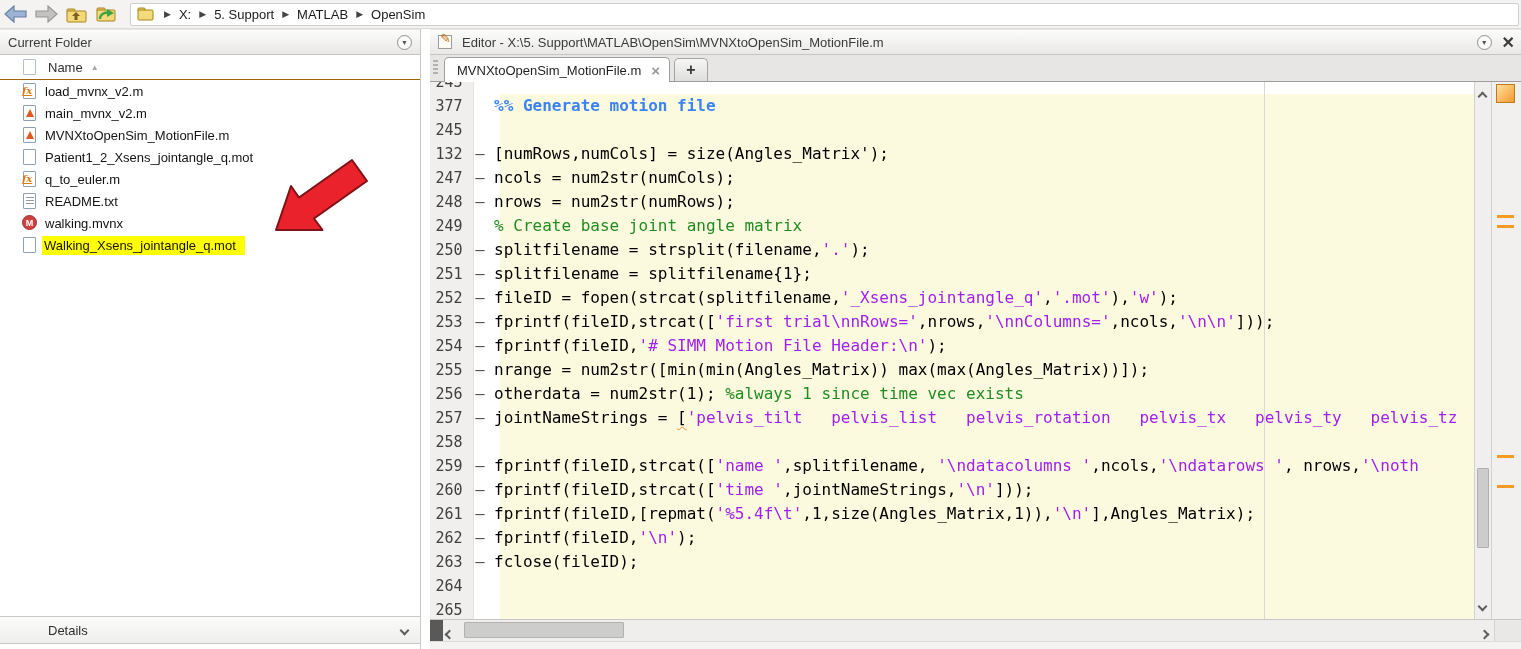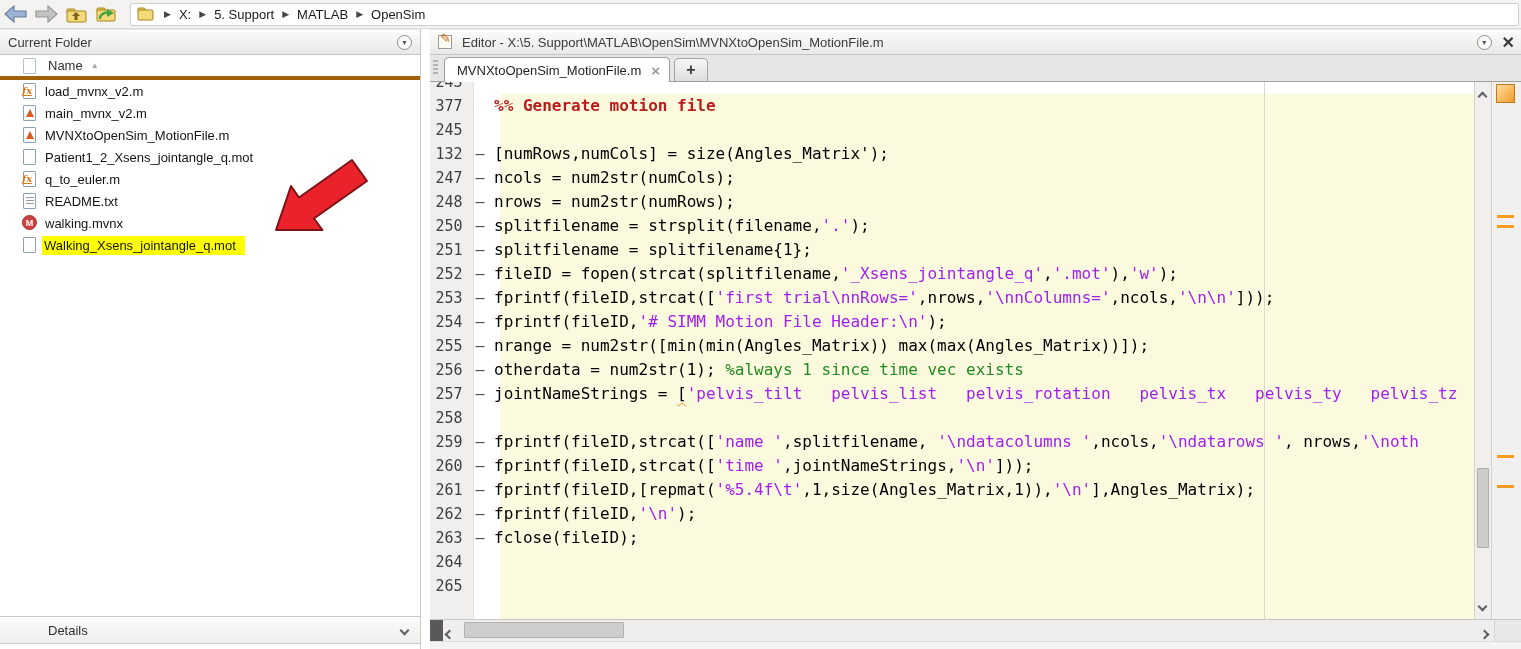--- a/index.html
+++ b/index.html
@@ -26,21 +26,21 @@
   .left-panel { width:421px; border-right:1px solid #c9c8c7; display:flex; flex-direction:column; background:#fff; }
   .panel-header {
     height:26px; background:linear-gradient(#fcfcfb,#e9e8e6); border-bottom:1px solid #c6c5c4; border-top:1px solid #e8e7e6;
     display:flex; align-items:center; padding:0 8px; color:#3a3a3a;
   }
   .panel-header .ph-title { flex:1; }
   .circle-menu {
     width:15px; height:15px; border:1px solid #8f8f8f; border-radius:50%; background:#fafafa;
     display:flex; align-items:center; justify-content:center; font-size:7px; color:#555; flex:0 0 15px;
   }
-  .col-header { height:25px; background:#fff; border-bottom:4px solid #a16207; display:flex; align-items:center; padding-left:22px; }
+  .col-header { height:25px; background:#fff; border-bottom:1px solid #a16207; display:flex; align-items:center; padding-left:22px; }
   .col-header .ficon { opacity:.65; }
   .col-name { margin-left:9px; color:#2e2e2e; }
   .sort-ind { margin-left:8px; font-size:8px; color:#a7a6a5; }
   #file-list { height:178px; }
   .file-row { height:22px; display:flex; align-items:center; padding-left:22px; cursor:default; }
   .file-label { color:#141414; white-space:nowrap; }
   .file-label.hl { background:#ffff00; padding:2px 9px 2px 2px; margin-left:-3px; }
   .lp-spacer { flex:1; }
   .details-bar {
     height:28px; border-top:1px solid #c9c8c7; border-bottom:1px solid #c9c8c7;
@@ -85,21 +85,21 @@
   .bg-cell { position:absolute; left:70px; right:47px; top:12px; bottom:0; background:#fcfade; }
   .guideline { position:absolute; left:834px; top:0; bottom:0; width:1px; background:#d9d8d2; }
   #code-lines { position:absolute; left:0; right:47px; top:-12px; overflow:hidden; }
   .code-line { display:flex; height:24px; line-height:24px; white-space:pre; }
   .lnum { width:38px; text-align:center; font:15px/24px "DejaVu Sans Mono", monospace; color:#3f3f3f; flex:0 0 38px; }
   .dash { width:24px; text-align:center; font:15px/24px "DejaVu Sans Mono", monospace; color:#4a4a4a; flex:0 0 24px; }
   .codetext { font:16px/24px "DejaVu Sans Mono", monospace; color:#000; padding-left:2px; }
   .tk-k { color:#000000; }
   .tk-s { color:#a020f0; }
   .tk-c { color:#228b22; }
-  .tk-h { color:#b91c1c; font-weight:bold; }
+  .tk-h { color:#3b82f6; font-weight:bold; }
   .tk-w { color:#000; text-decoration:underline; text-decoration-style:wavy; text-decoration-color:#e8912d; text-decoration-thickness:1px; text-underline-offset:3px; }
 
   
   .vscroll { position:absolute; top:0; bottom:0; left:1044px; width:18px; background:#f0efee; border-left:1px solid #d2d1d0; border-right:1px solid #d2d1d0; }
   .vs-up { position:absolute; top:6px; left:4px; }
   .vs-down { position:absolute; bottom:6px; left:4px; }
   .vs-thumb { position:absolute; top:386px; left:2px; width:12px; height:80px; background:#ccccca; border:1px solid #b0afae; border-radius:1px; }
   .chev { display:inline-block; width:7px; height:7px; border-left:2px solid #5f5f5f; border-bottom:2px solid #5f5f5f; }
   .chev.up { transform:rotate(135deg); }
   .chev.down { transform:rotate(-45deg); }
@@ -274,20 +274,21 @@
         <div class="bg-gutter"></div>
         <div class="bg-cell"></div>
         <div class="guideline"></div>
         <div id="code-lines">
             <div class="code-line"><span class="lnum">243</span><span class="dash"></span><span class="codetext"></span></div>
             <div class="code-line"><span class="lnum">377</span><span class="dash"></span><span class="codetext"><span class="tk-h">%% Generate motion file</span></span></div>
             <div class="code-line"><span class="lnum">245</span><span class="dash"></span><span class="codetext"></span></div>
             <div class="code-line"><span class="lnum">132</span><span class="dash">–</span><span class="codetext"><span class="tk-k">[numRows,numCols] = size(Angles_Matrix');</span></span></div>
             <div class="code-line"><span class="lnum">247</span><span class="dash">–</span><span class="codetext"><span class="tk-k">ncols = num2str(numCols);</span></span></div>
             <div class="code-line"><span class="lnum">248</span><span class="dash">–</span><span class="codetext"><span class="tk-k">nrows = num2str(numRows);</span></span></div>
+            <div class="code-line"><span class="lnum">249</span><span class="dash"></span><span class="codetext"><span class="tk-c">% Create base joint angle matrix</span></span></div>
             <div class="code-line"><span class="lnum">250</span><span class="dash">–</span><span class="codetext"><span class="tk-k">splitfilename = strsplit(filename,</span><span class="tk-s">'.'</span><span class="tk-k">);</span></span></div>
             <div class="code-line"><span class="lnum">251</span><span class="dash">–</span><span class="codetext"><span class="tk-k">splitfilename = splitfilename{1};</span></span></div>
             <div class="code-line"><span class="lnum">252</span><span class="dash">–</span><span class="codetext"><span class="tk-k">fileID = fopen(strcat(splitfilename,</span><span class="tk-s">'_Xsens_jointangle_q'</span><span class="tk-k">,</span><span class="tk-s">'.mot'</span><span class="tk-k">),</span><span class="tk-s">'w'</span><span class="tk-k">);</span></span></div>
             <div class="code-line"><span class="lnum">253</span><span class="dash">–</span><span class="codetext"><span class="tk-k">fprintf(fileID,strcat([</span><span class="tk-s">'first trial\nnRows='</span><span class="tk-k">,nrows,</span><span class="tk-s">'\nnColumns='</span><span class="tk-k">,ncols,</span><span class="tk-s">'\n\n'</span><span class="tk-k">]));</span></span></div>
             <div class="code-line"><span class="lnum">254</span><span class="dash">–</span><span class="codetext"><span class="tk-k">fprintf(fileID,</span><span class="tk-s">'# SIMM Motion File Header:\n'</span><span class="tk-k">);</span></span></div>
             <div class="code-line"><span class="lnum">255</span><span class="dash">–</span><span class="codetext"><span class="tk-k">nrange = num2str([min(min(Angles_Matrix)) max(max(Angles_Matrix))]);</span></span></div>
             <div class="code-line"><span class="lnum">256</span><span class="dash">–</span><span class="codetext"><span class="tk-k">otherdata = num2str(1); </span><span class="tk-c">%always 1 since time vec exists</span></span></div>
             <div class="code-line"><span class="lnum">257</span><span class="dash">–</span><span class="codetext"><span class="tk-k">jointNameStrings = </span><span class="tk-w">[</span><span class="tk-s">'pelvis_tilt   pelvis_list   pelvis_rotation   pelvis_tx   pelvis_ty   pelvis_tz</span></span></div>
             <div class="code-line"><span class="lnum">258</span><span class="dash"></span><span class="codetext"></span></div>
             <div class="code-line"><span class="lnum">259</span><span class="dash">–</span><span class="codetext"><span class="tk-k">fprintf(fileID,strcat([</span><span class="tk-s">'name '</span><span class="tk-k">,splitfilename, </span><span class="tk-s">'\ndatacolumns '</span><span class="tk-k">,ncols,</span><span class="tk-s">'\ndatarows '</span><span class="tk-k">, nrows,</span><span class="tk-s">'\noth</span></span></div>

